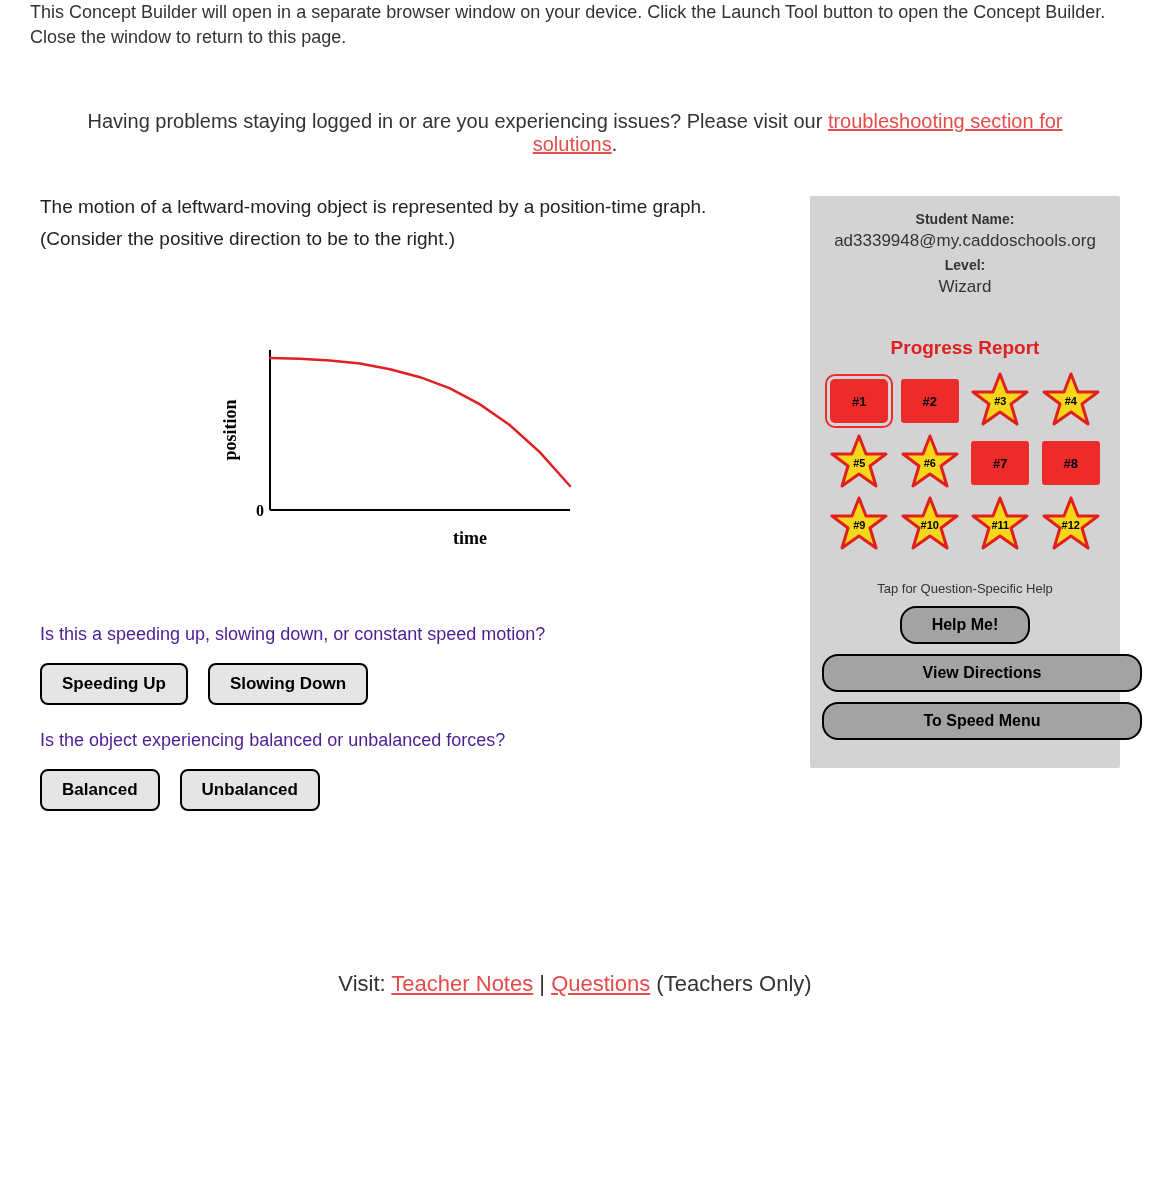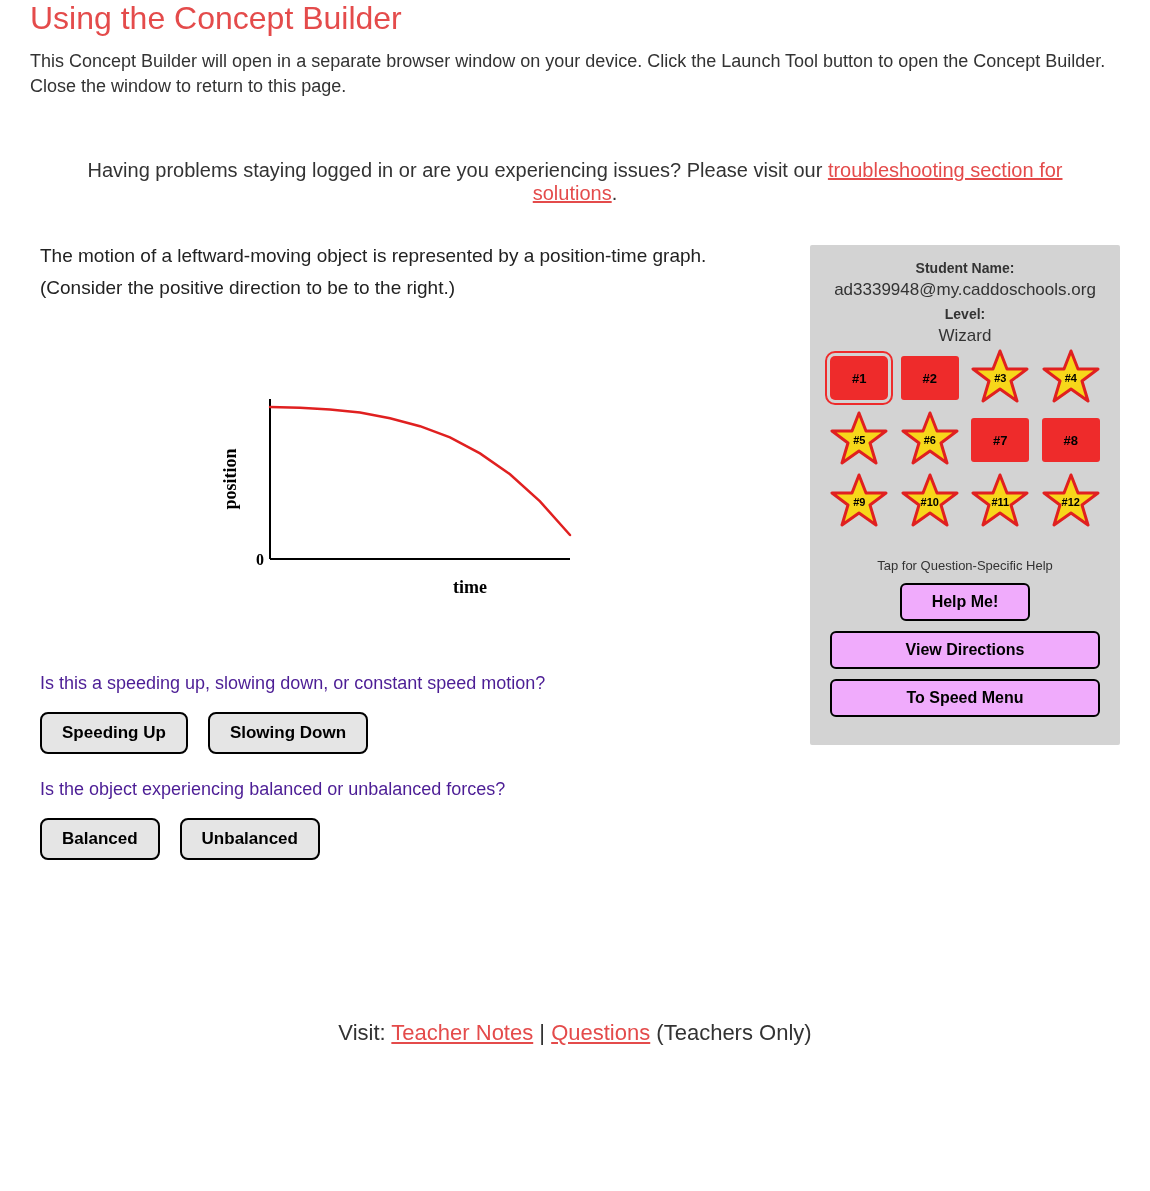--- a/index.html
+++ b/index.html
@@ -148,46 +148,45 @@
   }
   .help-hint {
     font-size: 13px;
     color: #333;
     margin: 10px 0 10px 0;
   }
   .sb-btn {
     display: block;
     margin: 10px auto;
     border: 2px solid #000;
-    background: #f0abfc;
+    background: #a3a3a3;
     font-size: 16px;
     font-weight: bold;
     padding: 8px 0;
-    border-radius: 6px;
+    border-radius: 16px;
     cursor: pointer;
   }
   .help-btn { width: 130px; }
-  .wide-btn { width: 270px; }
+  .wide-btn { width: 320px; }
   .footer {
     text-align: center;
     font-size: 22px;
     color: #333;
     margin-top: 150px;
   }
   .footer a {
     color: #e44b4b;
     text-decoration: underline;
   }
 </style>
 </head>
 <body>
 
 <div class="page">
 
-  <h1 class="page-title">Using the Concept Builder</h1>
   <div class="page-desc">This Concept Builder will open in a separate browser window on your device. Click the Launch Tool button to open the Concept Builder. Close the window to return to this page.</div>
 
   <div class="notice">
     <span>Having problems staying logged in or are you experiencing issues? Please visit our </span><a href="#">troubleshooting section for solutions</a><span>.</span>
   </div>
 
   <div class="main-row">
 
     <div class="question-area">
       <div class="prompt-text">The motion of a leftward-moving object is represented by a position-time graph.</div>
@@ -216,20 +215,21 @@
           <button class="answer-btn">Unbalanced</button>
         </div>
     </div>
 
     <div class="sidebar">
       <div class="sb-label">Student Name:</div>
       <div class="sb-val">ad3339948@my.caddoschools.org</div>
       <div class="sb-label">Level:</div>
       <div class="sb-val">Wizard</div>
 
+      <div class="progress-title">Progress Report</div>
 
       <div class="grid" id="progress-grid">
           <div class="cell current">
             <div class="box">#1</div>
           </div>
           <div class="cell">
             <div class="box">#2</div>
           </div>
           <div class="cell">
             <svg viewBox="0 0 58 58" class="star-svg">

